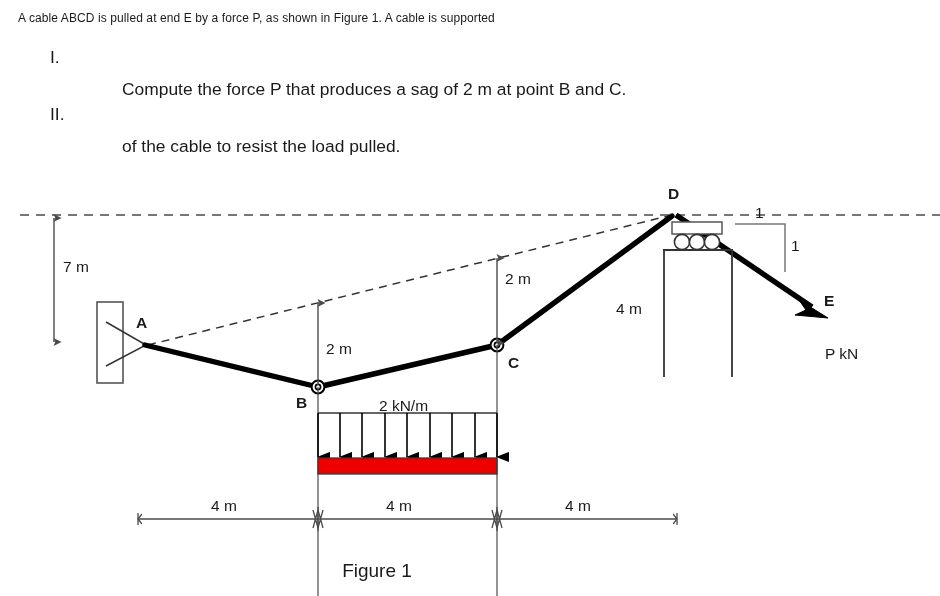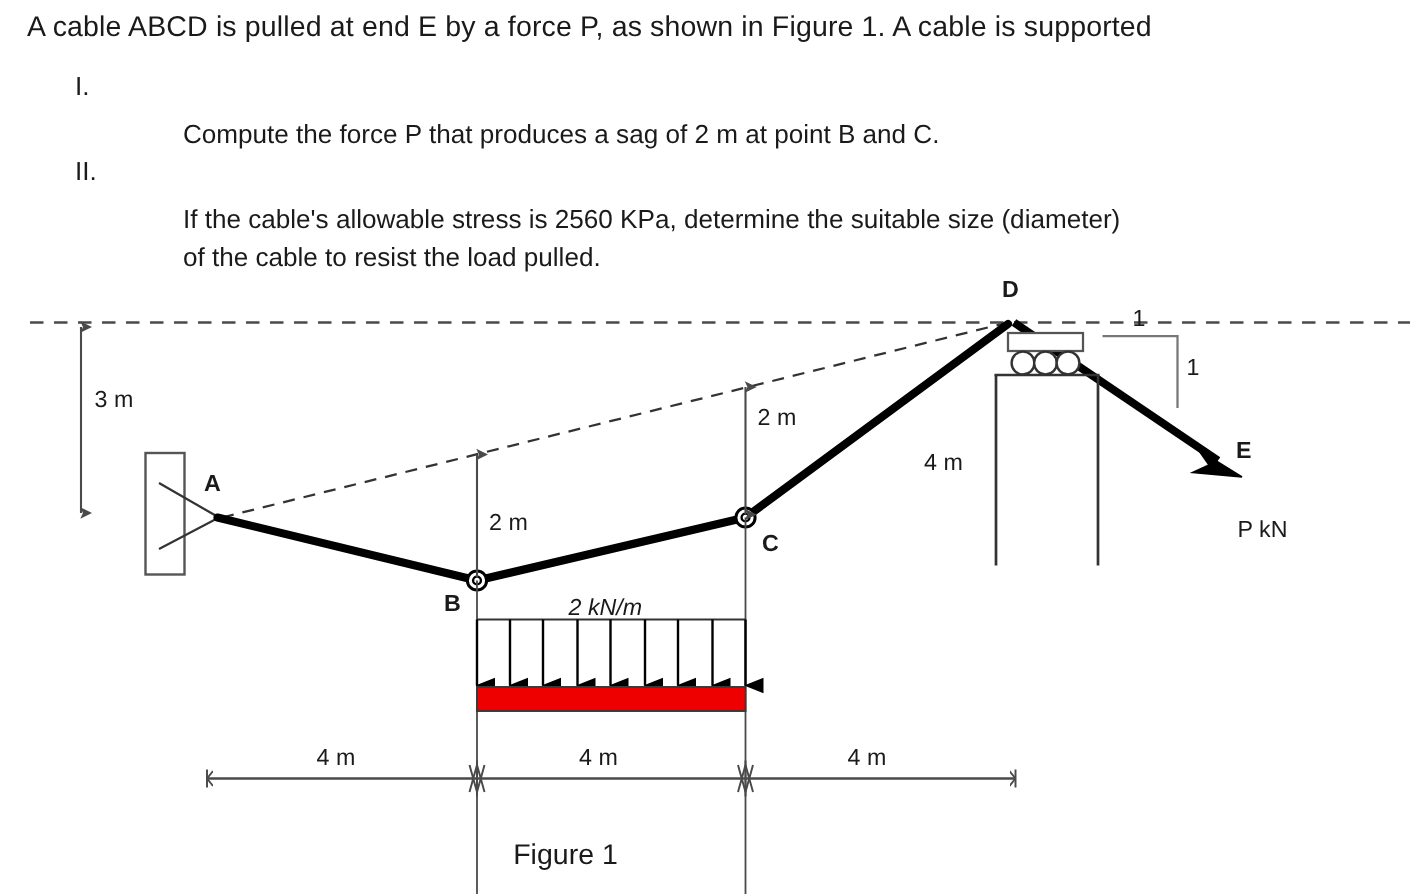--- a/index.html
+++ b/index.html
@@ -17,21 +17,21 @@
   }
 
   
   #problem-statement {
     position: absolute;
     left: 18px;
     top: 6px;
     width: 908px;
   }
   .intro-line {
-    font-size: 19px;
+    font-size: 12px;
     line-height: 25px;
     letter-spacing: 0.1px;
     white-space: nowrap;
   }
   #question-list {
     margin-top: 14px;
     margin-left: 32px;
   }
   .q-row {
     display: flex;
@@ -91,21 +91,20 @@
   <div id="question-list">
     <div class="q-row">
       <div class="q-num">I.</div>
       <div class="q-text">
         <span>Compute the force P that produces a sag of 2 m at point B and C.</span>
       </div>
     </div>
     <div class="q-row">
       <div class="q-num">II.</div>
       <div class="q-text">
-        <span>If the cable's allowable stress is 2560 KPa, determine the suitable size (diameter)</span>
         <span class="cont">of the cable to resist the load pulled.</span>
       </div>
     </div>
   </div>
 </div>
 
 <div id="figure">
 
   <svg id="figure-svg" width="940" height="420" viewBox="0 0 940 420">
 
@@ -195,26 +194,26 @@
       <line x1="497" y1="331" x2="497" y2="355" stroke="#4a4a4a" stroke-width="1.3"></line>
     </g>
   </svg>
 
   <div class="fig-label bold" style="left:136px; top:139px;">A</div>
   <div class="fig-label bold" style="left:296px; top:219px;">B</div>
   <div class="fig-label bold" style="left:508px; top:179px;">C</div>
   <div class="fig-label bold" style="left:668px; top:10px;">D</div>
   <div class="fig-label bold" style="left:824px; top:117px;">E</div>
 
-  <div class="fig-label" style="left:63px; top:83px;">3 m</div>
+  <div class="fig-label" style="left:63px; top:83px;">7 m</div>
   <div class="fig-label" style="left:326px; top:165px;">2 m</div>
   <div class="fig-label" style="left:505px; top:95px;">2 m</div>
   <div class="fig-label" style="left:616px; top:125px;">4 m</div>
 
-  <div class="fig-label" style="left:379px; top:222px;font-style:italic;">2 kN/m</div>
+  <div class="fig-label" style="left:379px; top:222px;">2 kN/m</div>
   <div class="fig-label" style="left:802px; top:170px;margin-left:23px;">P kN</div>
   <div class="fig-label" style="left:755px; top:29px;">1</div>
   <div class="fig-label" style="left:791px; top:62px;">1</div>
 
   <div class="fig-label" style="left:211px; top:322px;">4 m</div>
   <div class="fig-label" style="left:386px; top:322px;">4 m</div>
   <div class="fig-label" style="left:565px; top:322px;">4 m</div>
 
   <div id="figure-caption">Figure 1</div>
 </div>

